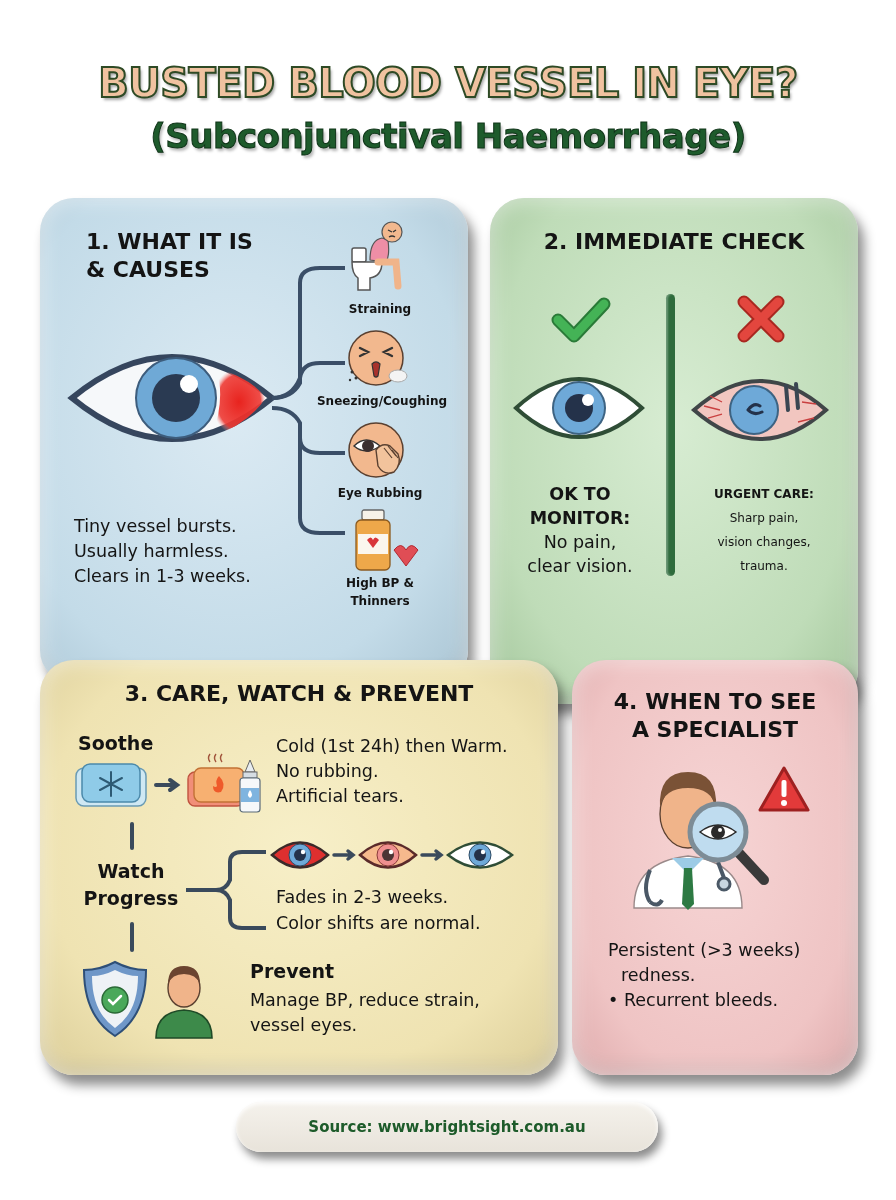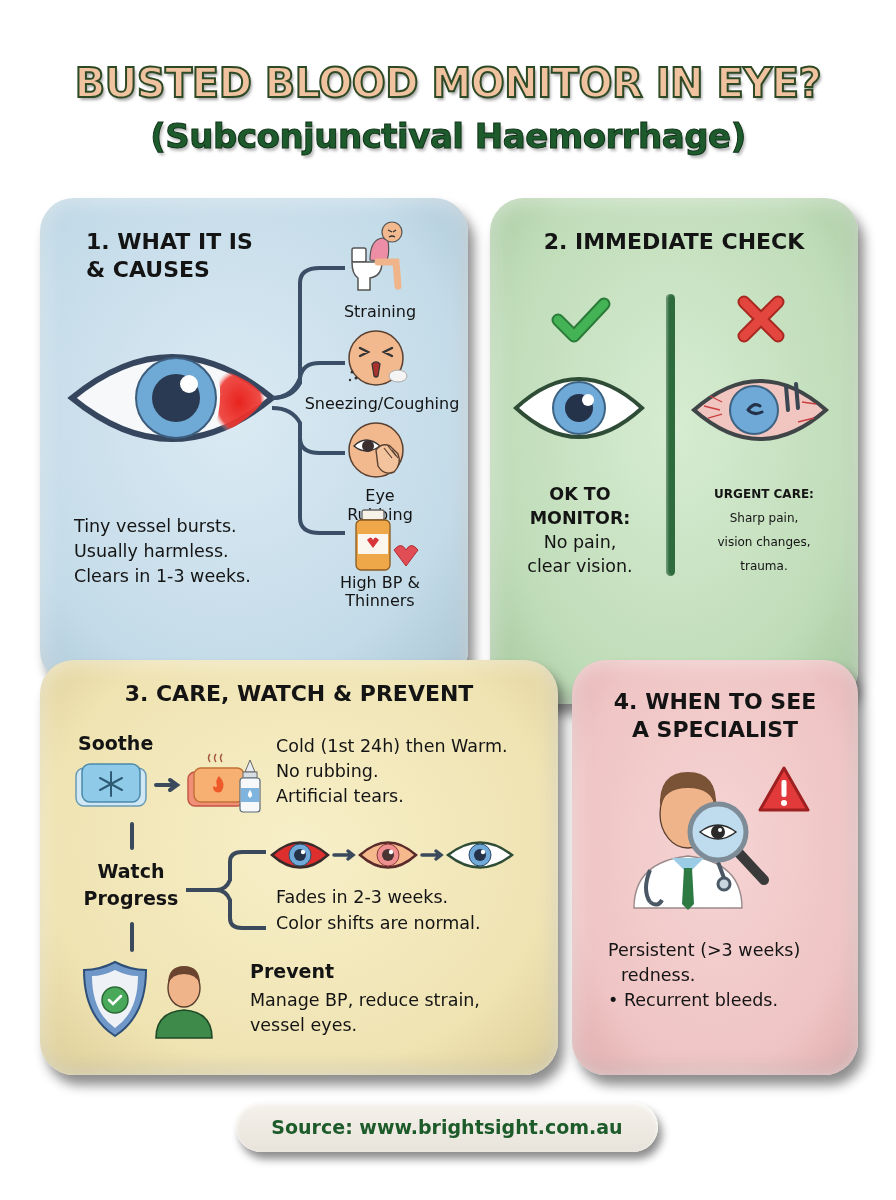--- a/index.html
+++ b/index.html
@@ -25,34 +25,34 @@
     position: absolute; border-radius: 34px;
     box-shadow: 6px 10px 12px rgba(0,0,0,0.45), inset 0 0 22px rgba(255,255,255,0.6), inset -4px -8px 16px rgba(0,0,0,0.12);
   }
   .p1 { left: 40px; top: 198px; width: 428px; height: 486px; background: radial-gradient(ellipse at 45% 45%, #dbeaf3 0%, #c3dbe8 70%, #a9c4d3 100%); }
   .p2 { left: 490px; top: 198px; width: 368px; height: 506px; background: radial-gradient(ellipse at 50% 45%, #d7ecd2 0%, #bfdcb8 70%, #a3c69b 100%); }
   .p3 { left: 40px; top: 660px; width: 518px; height: 415px; background: radial-gradient(ellipse at 50% 45%, #f7efc8 0%, #efe3b2 70%, #dbcd98 100%); }
   .p4 { left: 572px; top: 660px; width: 286px; height: 415px; background: radial-gradient(ellipse at 50% 45%, #f6d4d4 0%, #efc4c4 70%, #deaaab 100%); }
 
   .ph { position: absolute; font-weight: bold; font-size: 22px; line-height: 28px; color: #141414; }
   .txt { position: absolute; font-size: 17px; line-height: 22px; color: #141414; }
-  .lbl { position: absolute; font-size: 16px; font-weight: normal; text-align: center; color: #141414; }
+  .lbl { position: absolute; font-size: 12px; font-weight: bold; text-align: center; color: #141414; }
   svg { position: absolute; overflow: visible; }
 
   .source {
     position: absolute; left: 236px; top: 1102px; width: 422px; height: 50px; border-radius: 25px;
     background: linear-gradient(#f5f2ec, #e8e3da);
     box-shadow: 4px 7px 9px rgba(0,0,0,0.45), inset 0 2px 4px rgba(255,255,255,0.9);
-    text-align: center; line-height: 50px; font-weight: bold; font-size: 19px; color: #1d5b2a;
+    text-align: center; line-height: 50px; font-weight: bold; font-size: 15px; color: #1d5b2a;
   }
 </style>
 </head>
 <body>
 
-<div class="title-main">BUSTED BLOOD MONITOR IN EYE?</div>
+<div class="title-main">BUSTED BLOOD VESSEL IN EYE?</div>
 <div class="title-sub">(Subconjunctival Haemorrhage)</div>
 
 <div class="panel p1">
   <div class="ph" style="left:46px; top:30px;">
     <div>1. WHAT IT IS</div>
     <div>&amp; CAUSES</div>
   </div>
 
   <svg style="left:26px; top:140px;" width="212" height="120" viewBox="0 0 212 120">
     <defs>

